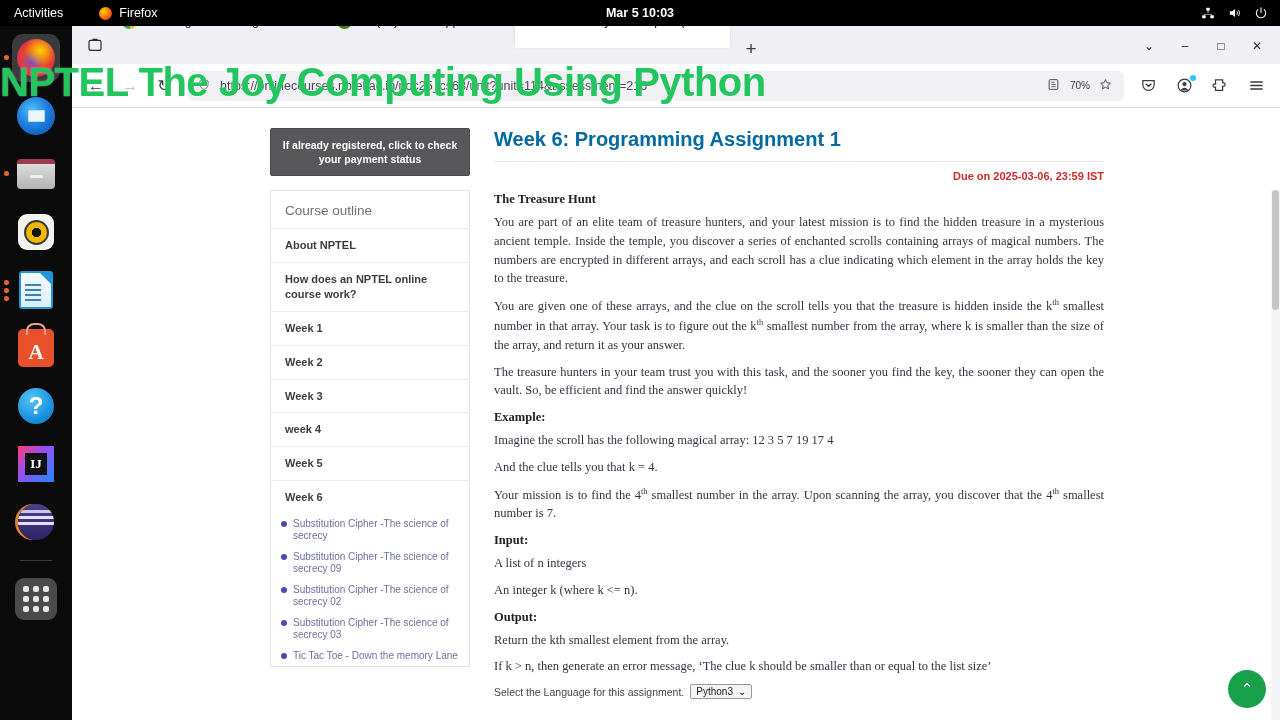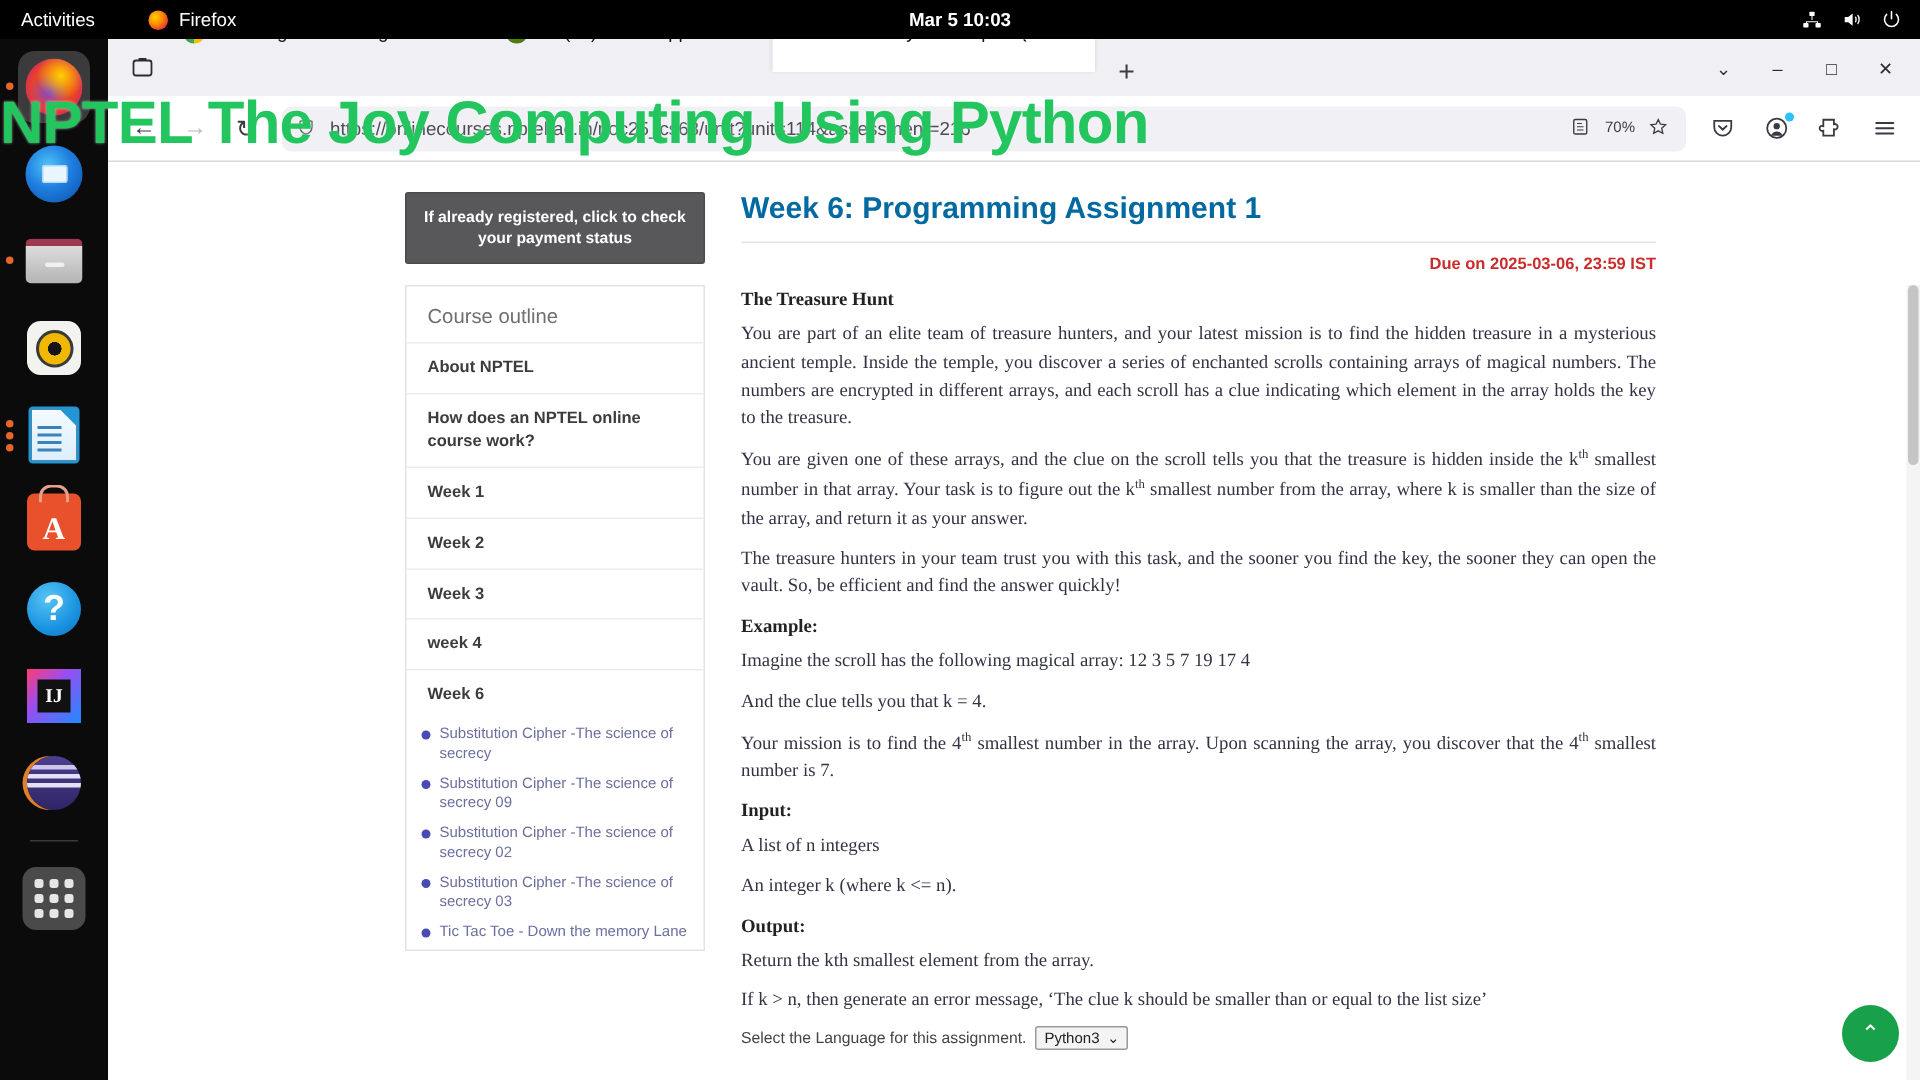--- a/index.html
+++ b/index.html
@@ -353,20 +353,21 @@
         <div class="btn-dark">If already registered, click to check your payment status</div>
 
         <div class="outline-box">
           <div class="outline-title">Course outline</div>
           <div class="outline-item">About NPTEL</div>
           <div class="outline-item">How does an NPTEL online course work?</div>
           <div class="outline-item">Week 1</div>
           <div class="outline-item">Week 2</div>
           <div class="outline-item">Week 3</div>
           <div class="outline-item">week 4</div>
+          <div class="outline-item">Week 5</div>
           <div class="outline-item">Week 6</div>
           <div class="lesson">Substitution Cipher -The science of secrecy</div>
           <div class="lesson">Substitution Cipher -The science of secrecy 09</div>
           <div class="lesson">Substitution Cipher -The science of secrecy 02</div>
           <div class="lesson">Substitution Cipher -The science of secrecy 03</div>
           <div class="lesson">Tic Tac Toe - Down the memory Lane</div>
 
         </div>
       </div>
 

